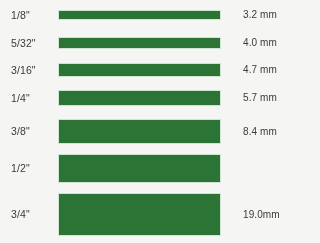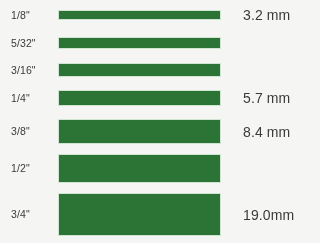--- a/index.html
+++ b/index.html
@@ -43,21 +43,21 @@
   }
   .bar {
     width: 161px;
     background: #2b7435;
     border: 1px solid #cfe4d2;
     box-sizing: content-box;
   }
   .label-right {
     flex: 1;
     padding-left: 13px;
-    font-size: 14px;
+    font-size: 10px;
     color: #3b3b3b;
     letter-spacing: 0.1px;
     white-space: nowrap;
     line-height: 1;
   }
 </style>
 </head>
 <body>
 
 <div id="chart" style="background: rgb(245, 245, 244);">
@@ -66,26 +66,28 @@
       <div class="bar-cell" style="height: 10px;">
         <div class="bar" style="height: 8px; background: rgb(43, 116, 53);"></div>
       </div>
       <div class="label-right">3.2 mm</div>
     </div>
     <div class="row" style="top: 37px; height: 12px;">
       <div class="label-left">5/32"</div>
       <div class="bar-cell" style="height: 12px;">
         <div class="bar" style="height: 10px; background: rgb(43, 116, 53);"></div>
       </div>
+      <div class="label-right">4.0 mm</div>
     </div>
     <div class="row" style="top: 63px; height: 14px;">
       <div class="label-left">3/16"</div>
       <div class="bar-cell" style="height: 14px;">
         <div class="bar" style="height: 12px; background: rgb(43, 116, 53);"></div>
       </div>
+      <div class="label-right">4.7 mm</div>
     </div>
     <div class="row" style="top: 90px; height: 16px;">
       <div class="label-left">1/4"</div>
       <div class="bar-cell" style="height: 16px;">
         <div class="bar" style="height: 14px; background: rgb(43, 116, 53);"></div>
       </div>
       <div class="label-right">5.7 mm</div>
     </div>
     <div class="row" style="top: 119px; height: 25px;">
       <div class="label-left">3/8"</div>

